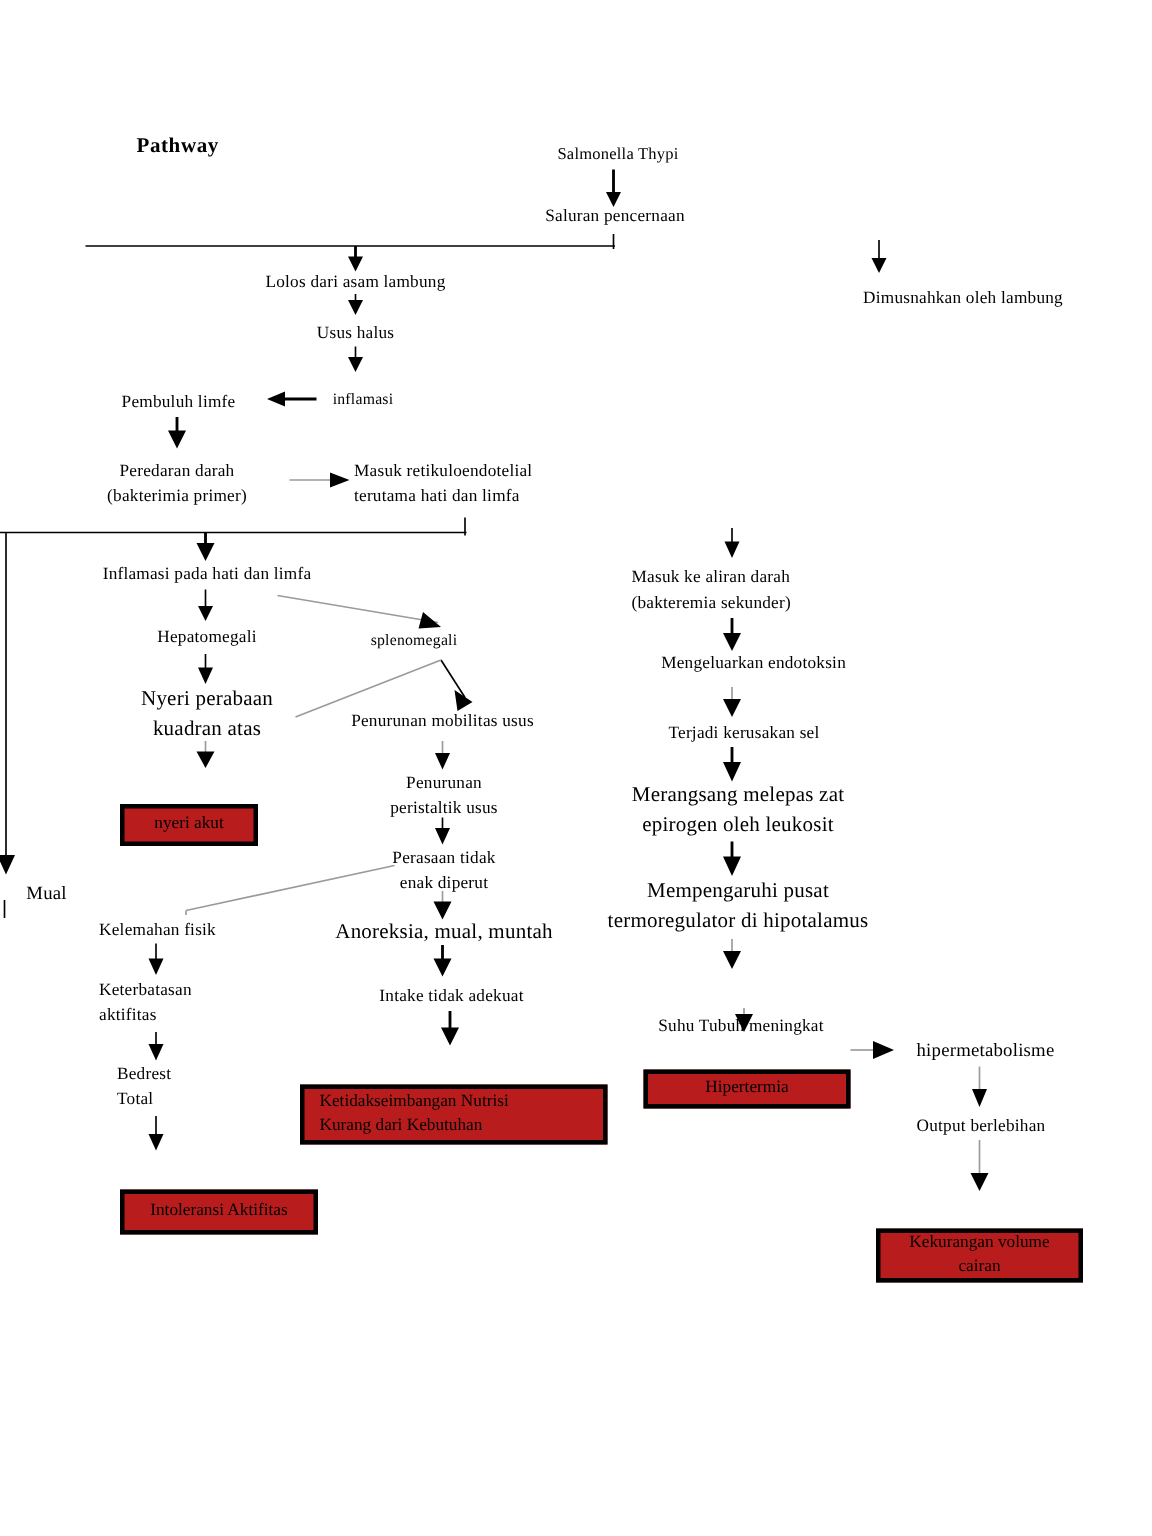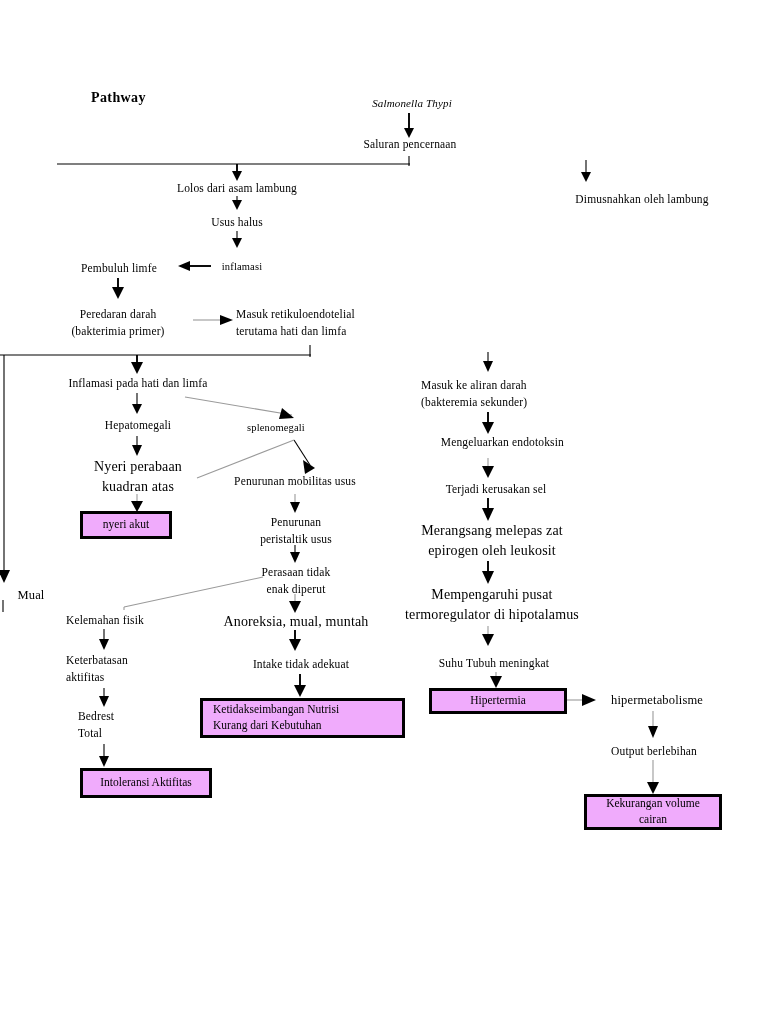--- a/index.html
+++ b/index.html
@@ -23,37 +23,38 @@
     text-align: center;
     font-size: 11.5px;
     line-height: 1.45;
     color: #000000;
     white-space: pre-line;
     letter-spacing: 0.15px;
   }
   .node.lg { font-size: 14px; }
   .node.md { font-size: 12.5px; }
   .node.sm { font-size: 10.5px; }
-  .node.ital { font-style: italic; font-size: 11px; }
+  .node.ital { font-size: 11px; }
   .node.bold { font-weight: bold; font-size: 14px; letter-spacing: 0.4px; }
 
   .boxed {
     position: absolute;
     border: 3px solid #000;
-    background: #f0abfc;
+    background: #b91c1c;
     display: flex;
     align-items: center;
     justify-content: center;
     text-align: center;
     font-size: 11.5px;
     line-height: 1.35;
     white-space: pre-line;
     box-sizing: border-box;
     overflow: hidden;
     padding: 2px 6px;
+    margin-top: 25px;
   }
   .boxed.left { justify-content: flex-start; text-align: left; padding-left: 10px; }
 
   svg.overlay {
     position: absolute;
     left: 0; top: 0;
     width: 768px;
     height: 1024px;
     pointer-events: none;
   }
@@ -322,21 +323,21 @@
   <div class="node" style="left:412px; top:434px; width:152px;text-align:right;">Mengeluarkan endotoksin</div>
 
   <div class="node" style="left:440px; top:481px; width:112px;">Terjadi kerusakan sel</div>
 
   <div class="node lg" style="left:410px; top:521px; width:164px;">Merangsang melepas zat
 epirogen oleh leukosit</div>
 
   <div class="node lg" style="left:400px; top:585px; width:184px;">Mempengaruhi pusat
 termoregulator di hipotalamus</div>
 
-  <div class="node" style="left:428px; top:655px; width:132px;">Suhu Tubuh meningkat</div>
+  <div class="node" style="left:428px; top:676px; width:132px;">Suhu Tubuh meningkat</div>
 
   <div class="boxed" style="left:429px; top:688px; width:138px; height:26px;">Hipertermia</div>
 
   <div class="node md" style="left:597px; top:691px; width:120px; text-align:center;">hipermetabolisme</div>
 
   <div class="node" style="left:601px; top:743px; width:106px;">Output berlebihan</div>
 
   <div class="boxed" style="left:584px; top:794px; width:138px; height:36px;">Kekurangan volume
 cairan</div>
 

